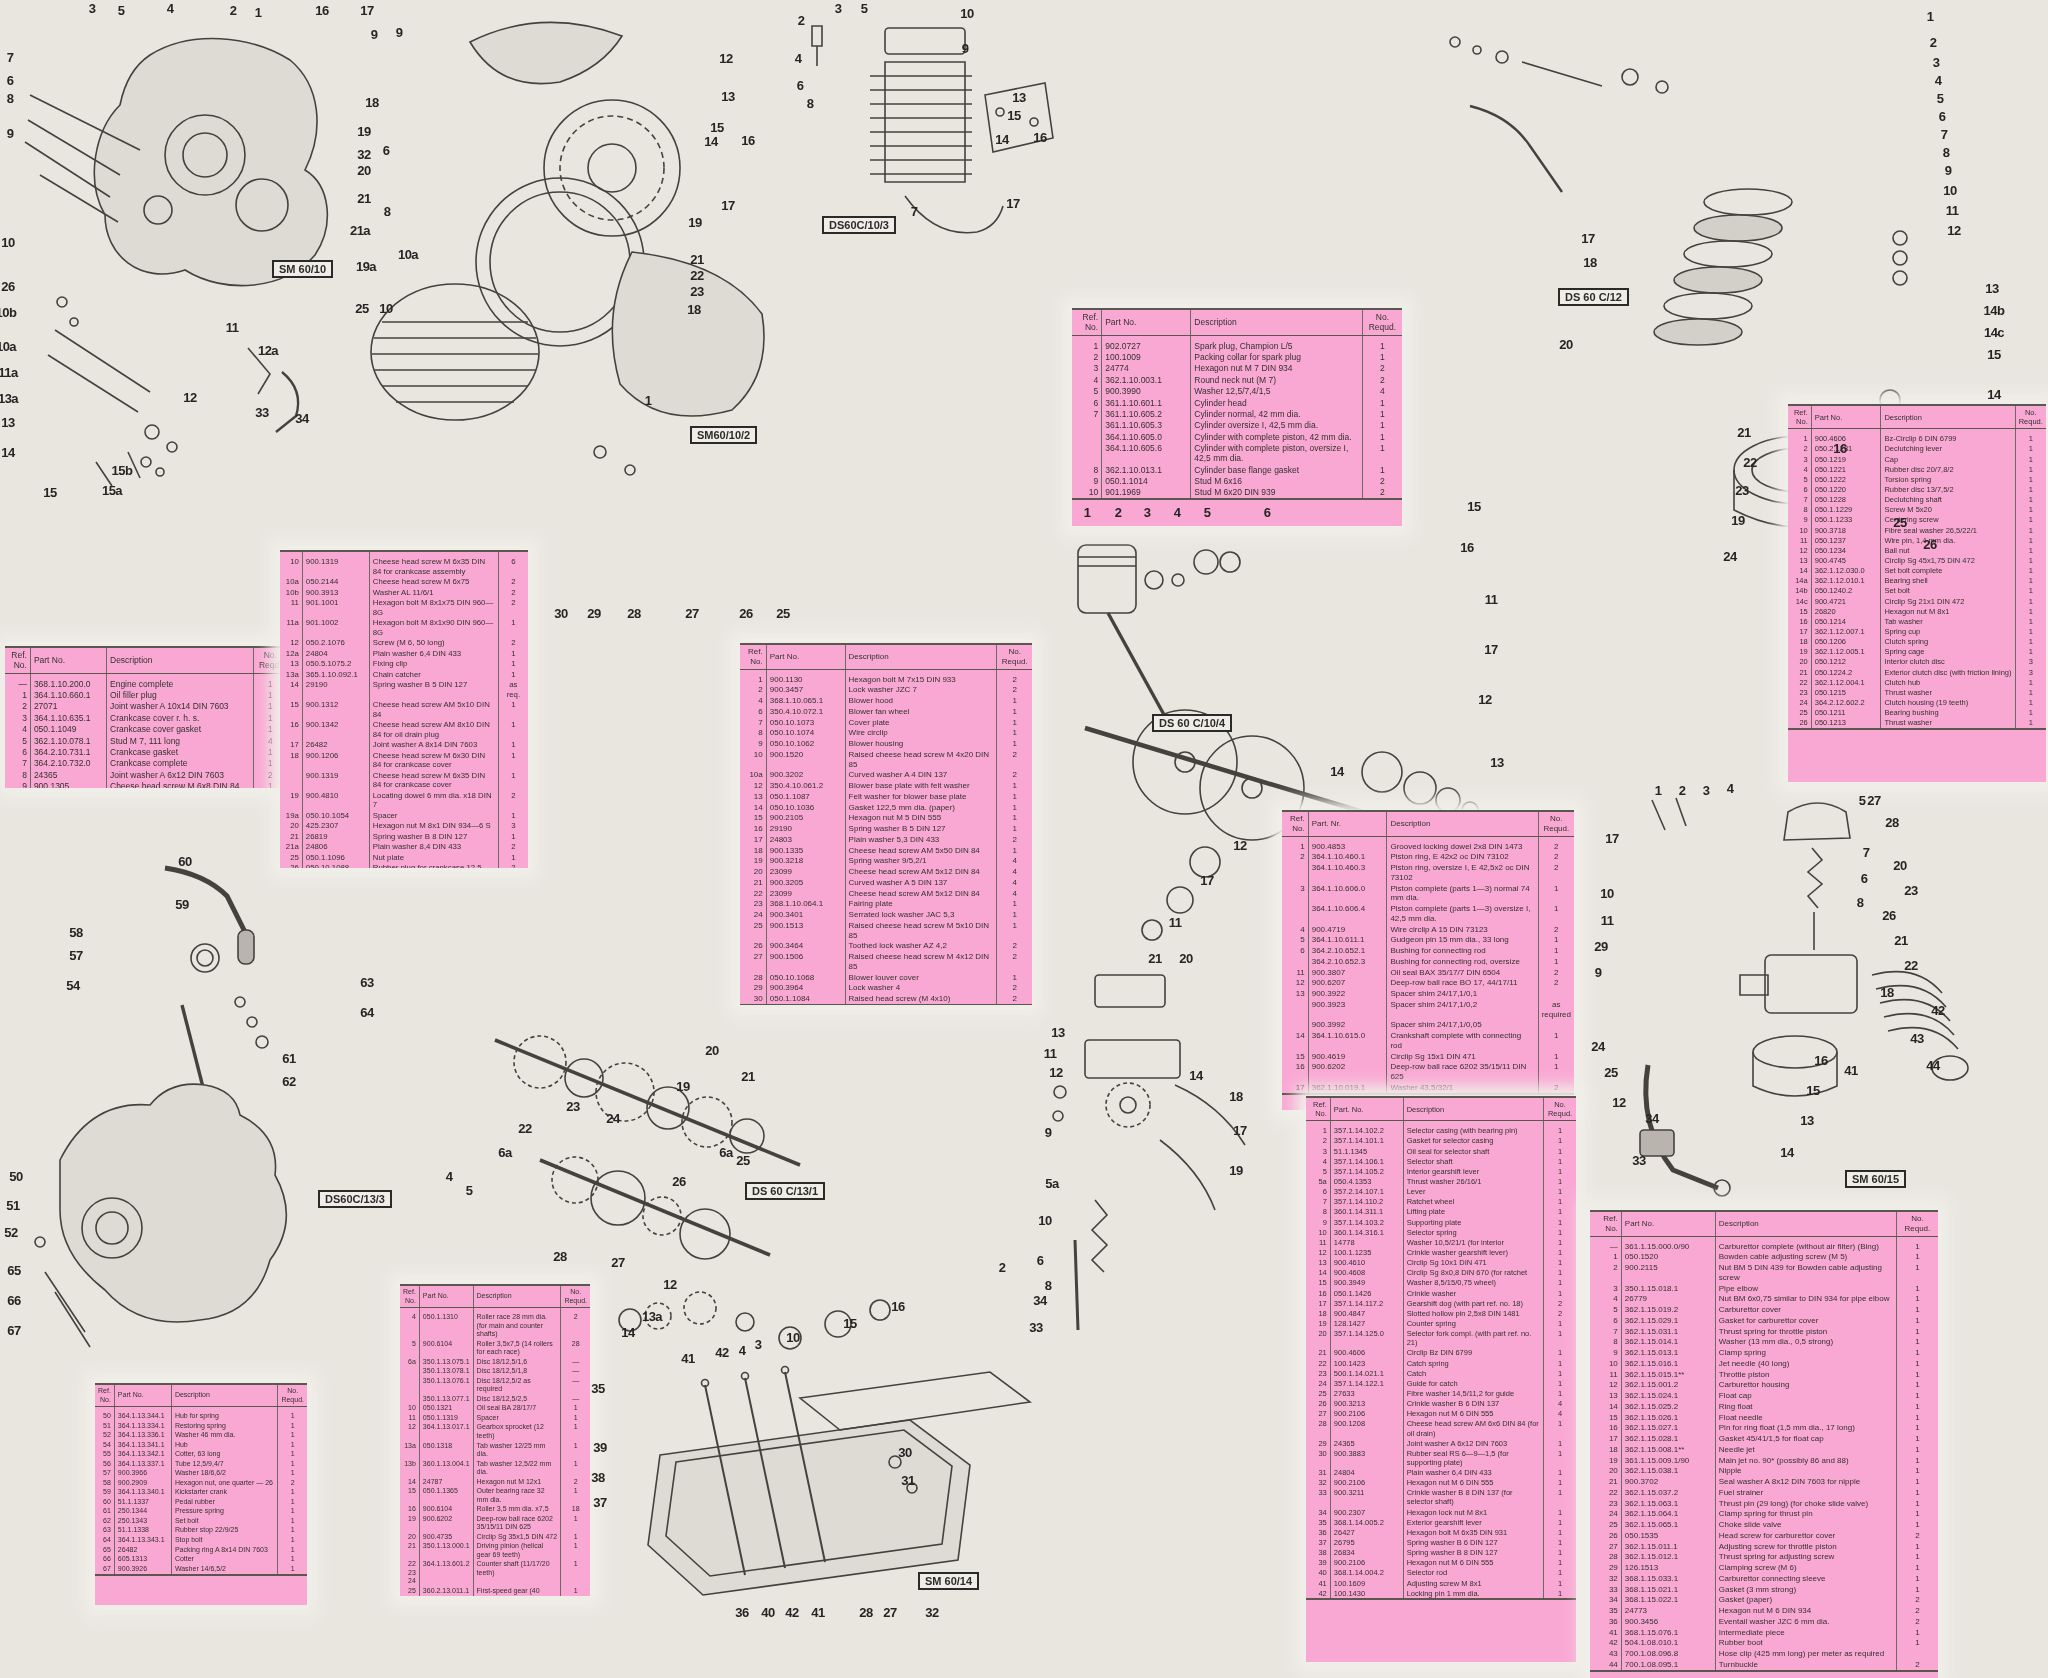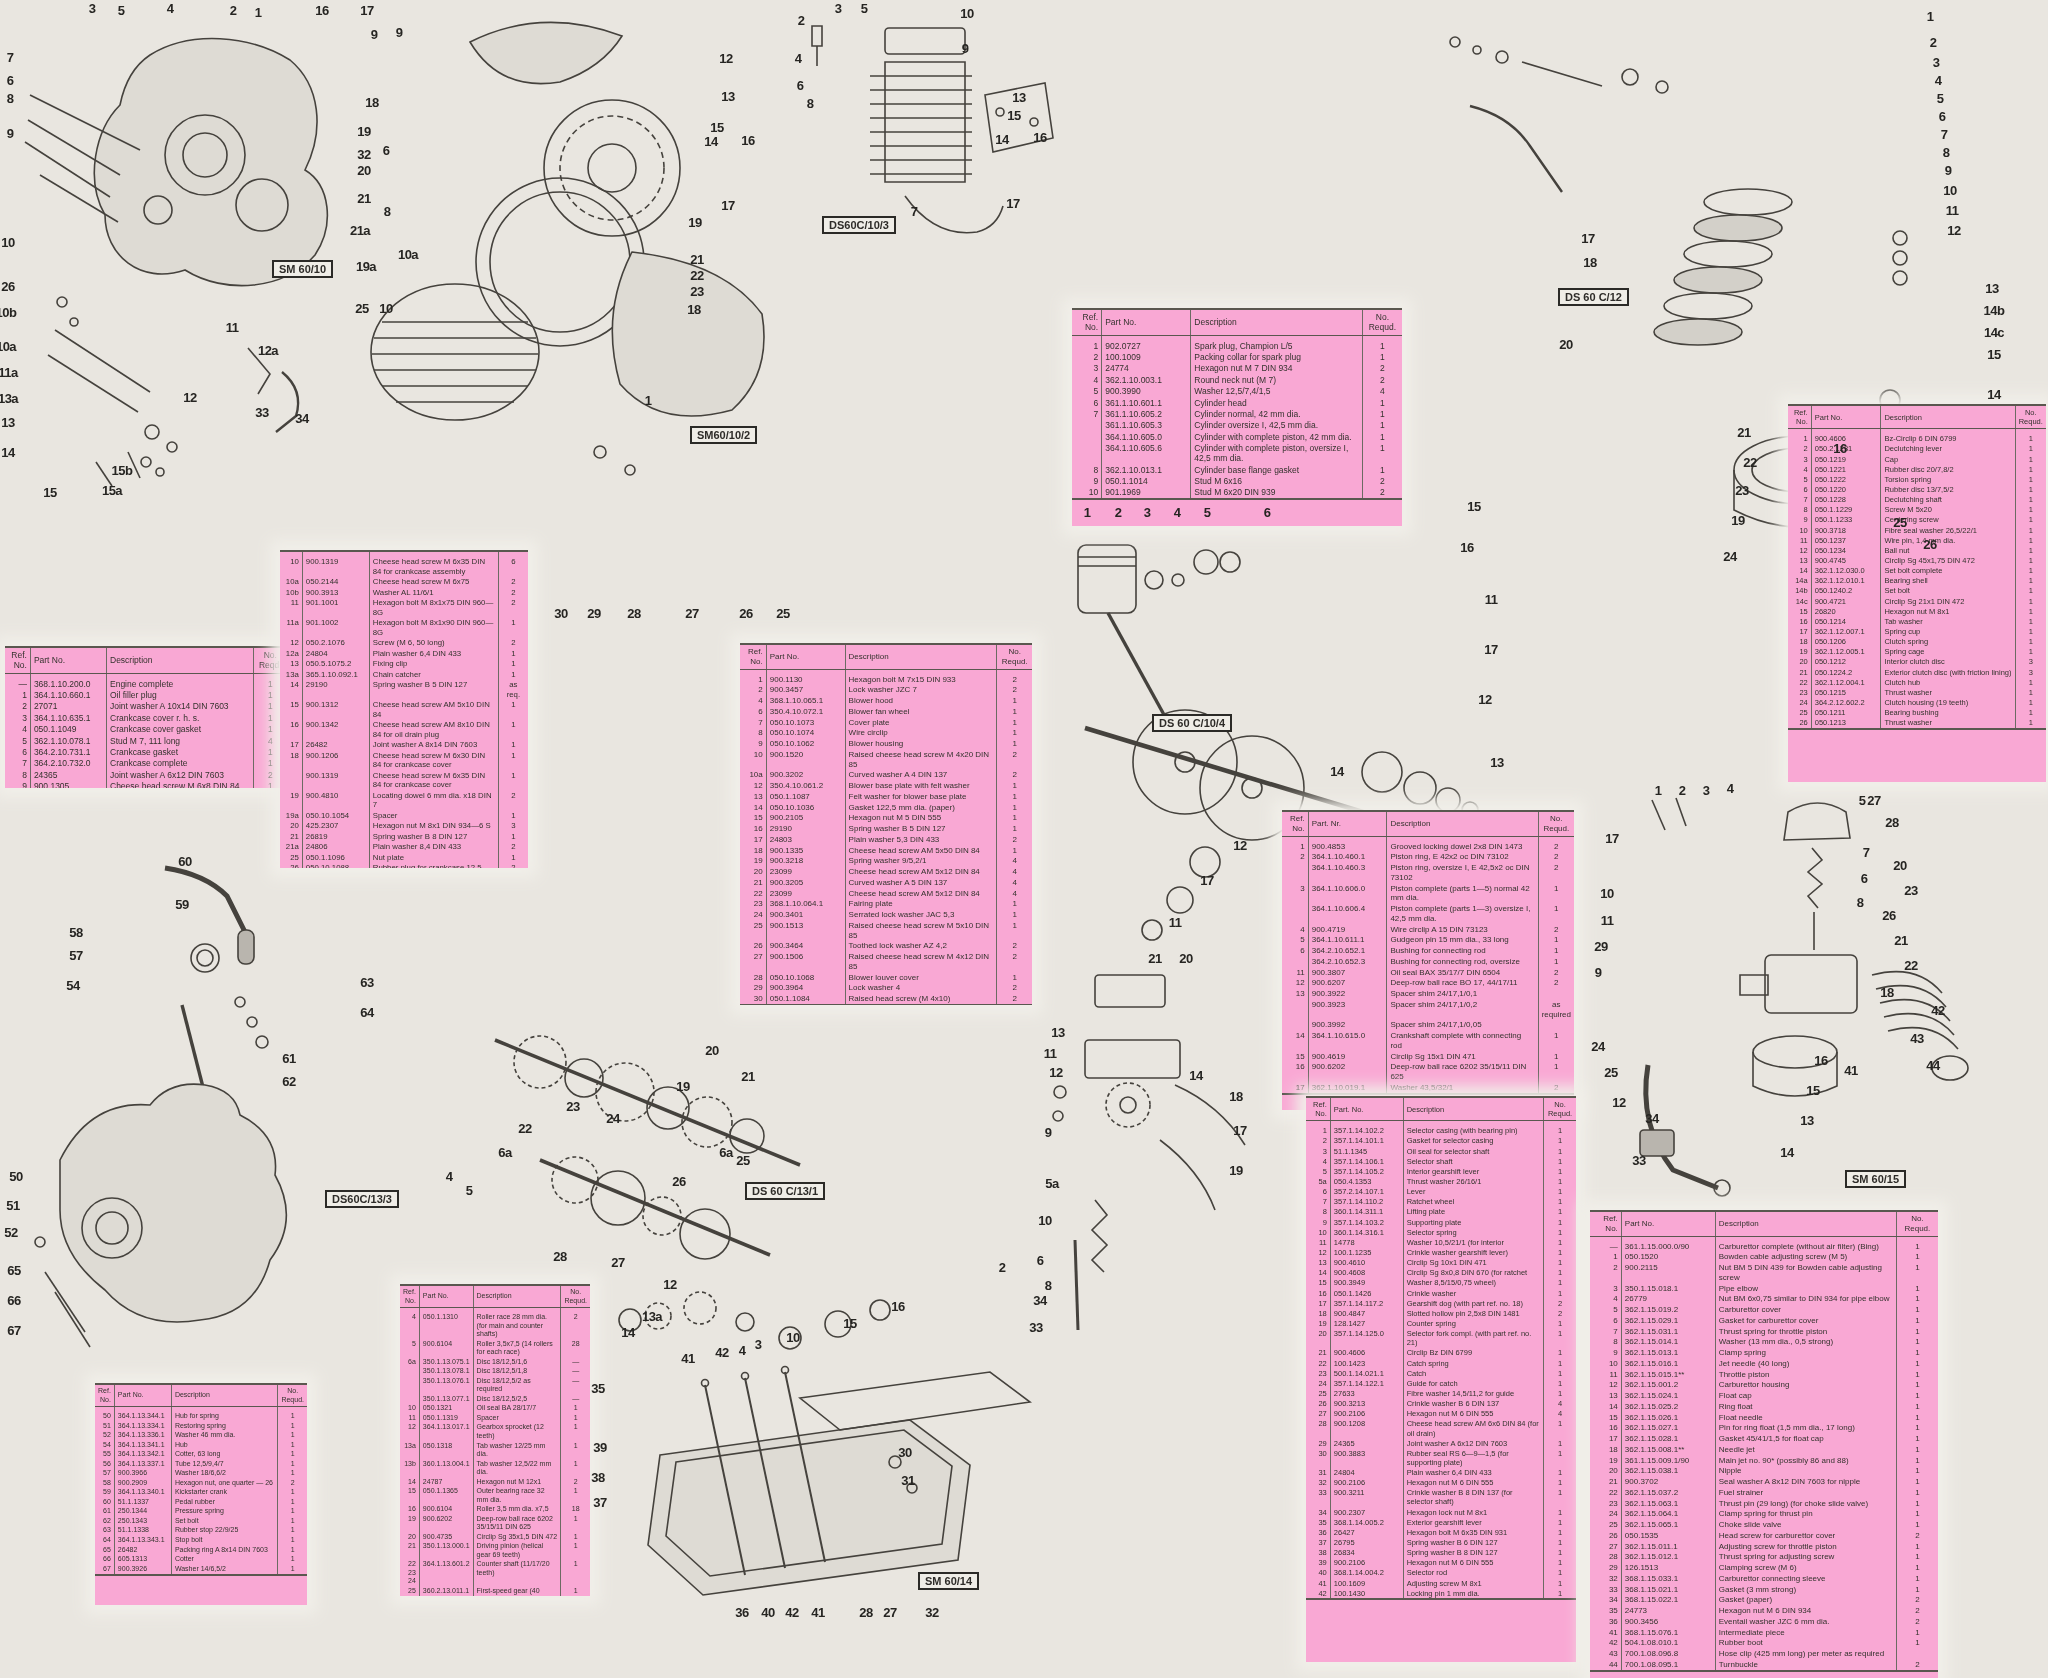--- a/index.html
+++ b/index.html
@@ -929,21 +929,21 @@
           </tr>
           <tr>
             <td class="c0"></td>
             <td class="c1">364.1.10.460.3</td>
             <td class="c2">Piston ring, oversize I, E 42,5x2 oc DIN 73102</td>
             <td class="c3">2</td>
           </tr>
           <tr>
             <td class="c0">3</td>
             <td class="c1">364.1.10.606.0</td>
-            <td class="c2">Piston complete (parts 1—5) normal 42 mm dia.</td>
+            <td class="c2">Piston complete (parts 1—3) normal 74 mm dia.</td>
             <td class="c3">1</td>
           </tr>
           <tr>
             <td class="c0"></td>
             <td class="c1">364.1.10.606.4</td>
             <td class="c2">Piston complete (parts 1—3) oversize I, 42,5 mm dia.</td>
             <td class="c3">1</td>
           </tr>
           <tr>
             <td class="c0">4</td>
@@ -1932,21 +1932,21 @@
       <span class="callout" style="left: 367px; top: 982px;">63</span>
       <span class="callout" style="left: 367px; top: 1012px;">64</span>
       <span class="callout" style="left: 289px; top: 1058px;">61</span>
       <span class="callout" style="left: 289px; top: 1081px;">62</span>
       <span class="callout" style="left: 16px; top: 1176px;">50</span>
       <span class="callout" style="left: 13px; top: 1205px;">51</span>
       <span class="callout" style="left: 11px; top: 1232px;">52</span>
       <span class="callout" style="left: 14px; top: 1270px;">65</span>
       <span class="callout" style="left: 14px; top: 1300px;">66</span>
       <span class="callout" style="left: 14px; top: 1330px;">67</span>
-      <div class="dlabel" style="left: 325px; top: 1190px;">DS60C/13/3</div>
+      <div class="dlabel" style="left: 318px; top: 1190px;">DS60C/13/3</div>
     </div>
   <div class="overlay">
       <span class="callout" style="left: 712px; top: 1050px;">20</span>
       <span class="callout" style="left: 748px; top: 1076px;">21</span>
       <span class="callout" style="left: 683px; top: 1086px;">19</span>
       <span class="callout" style="left: 573px; top: 1106px;">23</span>
       <span class="callout" style="left: 613px; top: 1118px;">24</span>
       <span class="callout" style="left: 525px; top: 1128px;">22</span>
       <span class="callout" style="left: 505px; top: 1152px;">6a</span>
       <span class="callout" style="left: 449px; top: 1176px;">4</span>

